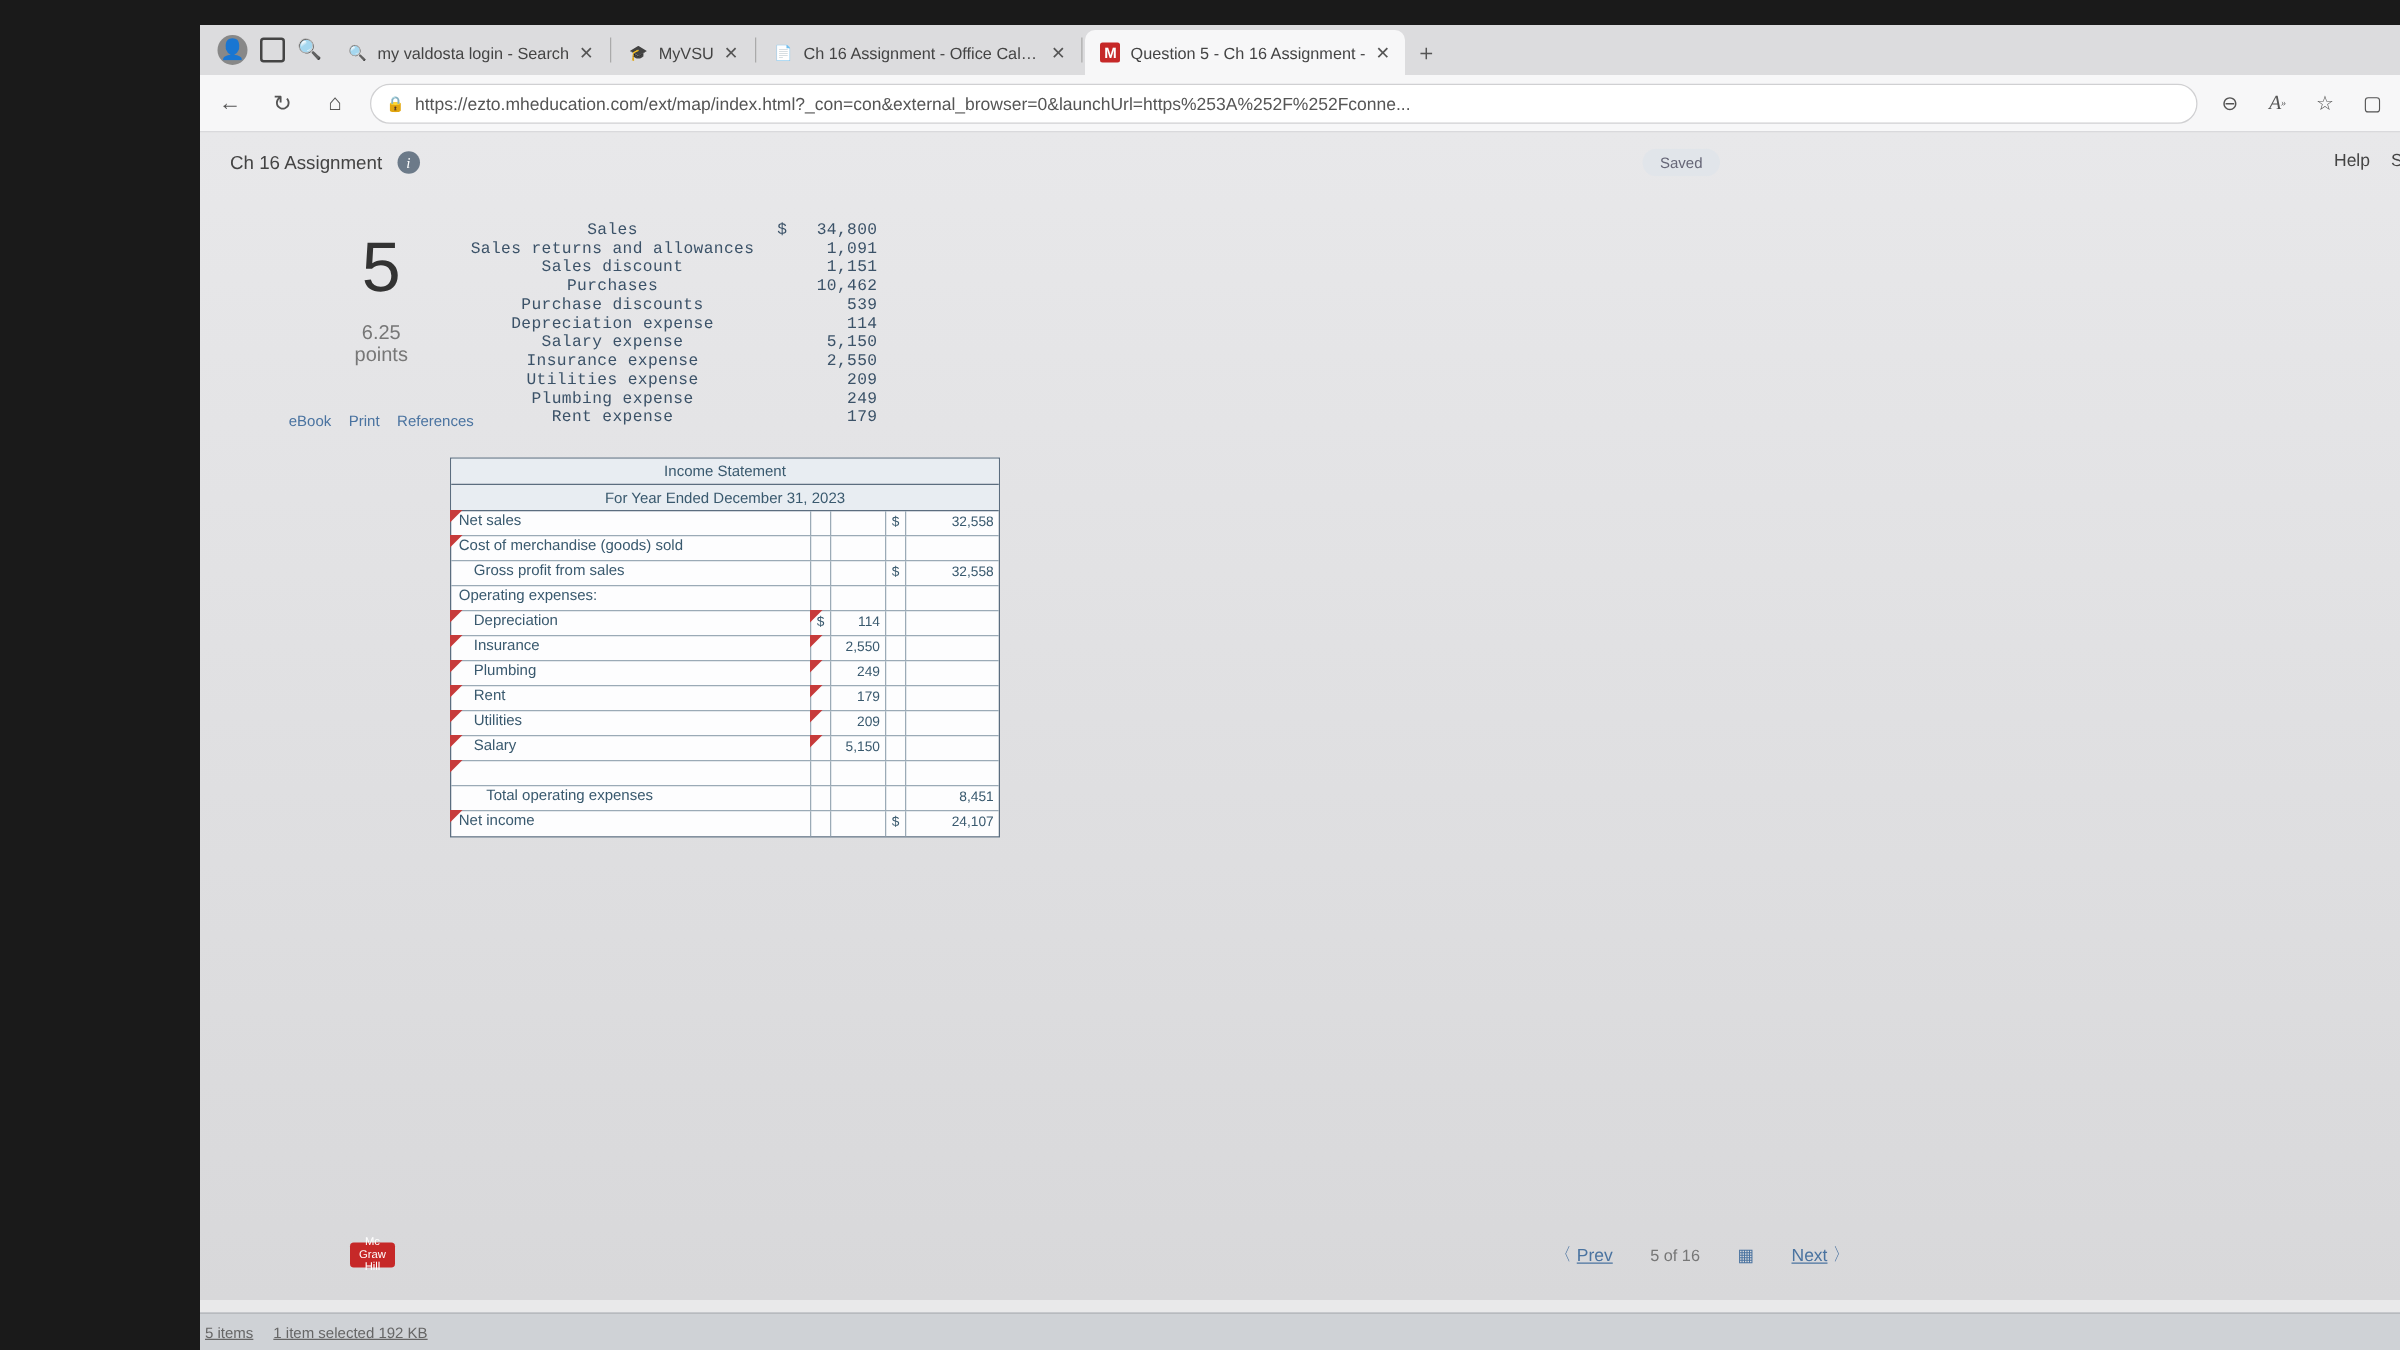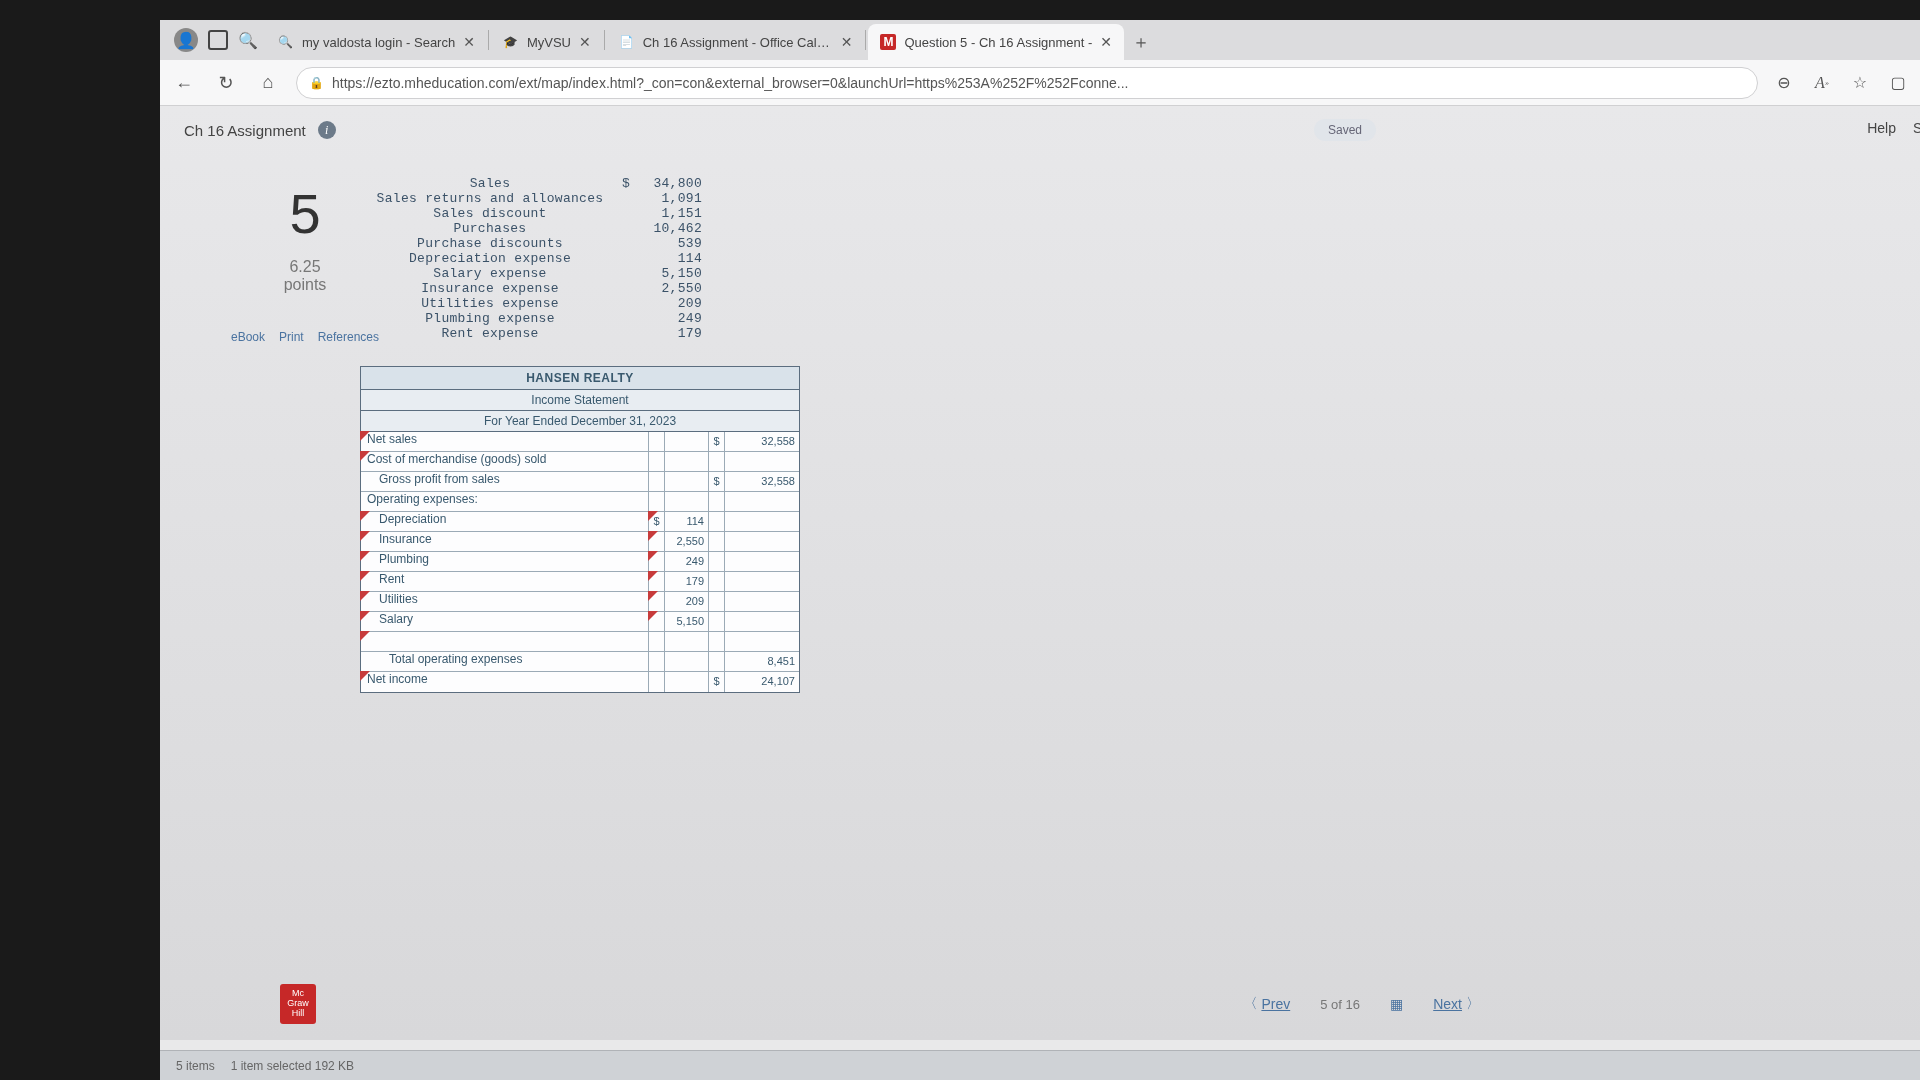--- a/index.html
+++ b/index.html
@@ -52,27 +52,27 @@
   .inc-row .c2 { width:60px; border-right:1px solid #9baab6; display:flex;}
   .inc-row .c3 { width:90px; display:flex;}
   .inc-row .sym { width:16px; text-align:center; padding:3px 0; border-right:1px solid #9baab6; font-size:11px;}
   .inc-row .num { flex:1; text-align:right; padding:3px 4px; font-size:11px;}
   .inc-row .indent1 { padding-left:18px;}
   .inc-row .indent2 { padding-left:28px;}
   .inc-row .marker { position:relative;}
   .inc-row .marker::before { content:""; position:absolute; left:-1px; top:-1px; width:0; height:0; border-top:10px solid #c73b3b; border-right:10px solid transparent;}
   
   .footer { position:absolute; bottom:14px; left:0; right:0; height:44px; display:flex; align-items:center; padding:0 120px;}
-  .logo { width:36px; height:40px; background:#c62828; color:#fff; font-size:9px; line-height:1.1; display:flex; align-items:center; justify-content:center; text-align:center; border-radius:3px;}
+  .logo { width:36px; height:20px; background:#c62828; color:#fff; font-size:9px; line-height:1.1; display:flex; align-items:center; justify-content:center; text-align:center; border-radius:3px;}
   .pager { margin-left:auto; margin-right:320px; display:flex; align-items:center; gap:30px; font-size:14px; color:#4a73a0;}
   .pager .arrow { display:flex; align-items:center; gap:4px; cursor:pointer;}
   .pager .count { color:#777; font-size:13px;}
   .pager .grid-ic { color:#4a73a0; font-size:14px;}
   
-  .taskbar { position:absolute; left:0; right:0; bottom:0; height:30px; background:#cfd2d6; display:flex; align-items:center; padding:0 16px; gap:16px; font-size:12px; color:#666; border-top:1px solid #b0b3b7;}
+  .taskbar { position:absolute; left:0; right:0; bottom:0; height:30px; background:#cfd2d6; display:flex; align-items:center; padding:0 4px; gap:16px; font-size:12px; color:#666; border-top:1px solid #b0b3b7;text-decoration:underline;}
 </style>
 </head>
 <body>
 
 <div class="browser">
   <div class="browser-frame">
 
     <div class="tab-strip">
       <div class="profile-icon">👤</div>
       <div class="window-icon"></div>
@@ -196,21 +196,20 @@
                 <span class="val">249</span>
               </div>
               <div class="row">
                 <span class="label">Rent expense</span>
                 <span class="dollar"></span>
                 <span class="val">179</span>
               </div>
             </div>
 
           <div class="income-table">
-            <div class="hdr">HANSEN REALTY</div>
             <div class="sub">Income Statement</div>
             <div class="sub">For Year Ended December 31, 2023</div>
             <div id="income-rows">
                 <div class="inc-row">
                   <div class="c1  marker">Net sales</div>
                   <div class="c2 ">
                     <div class="sym"></div>
                     <div class="num"></div>
                   </div>
                   <div class="c3">

